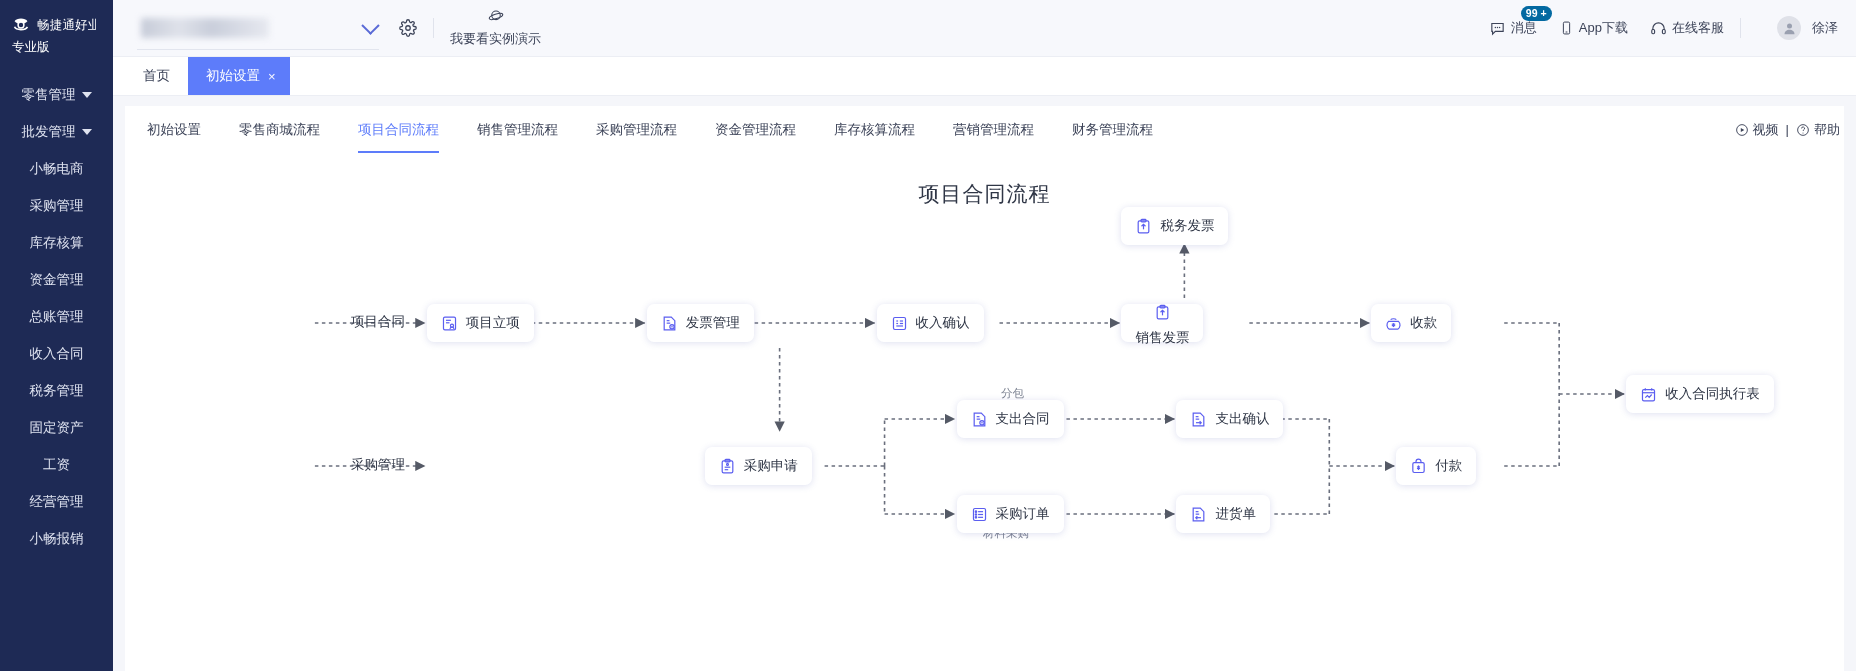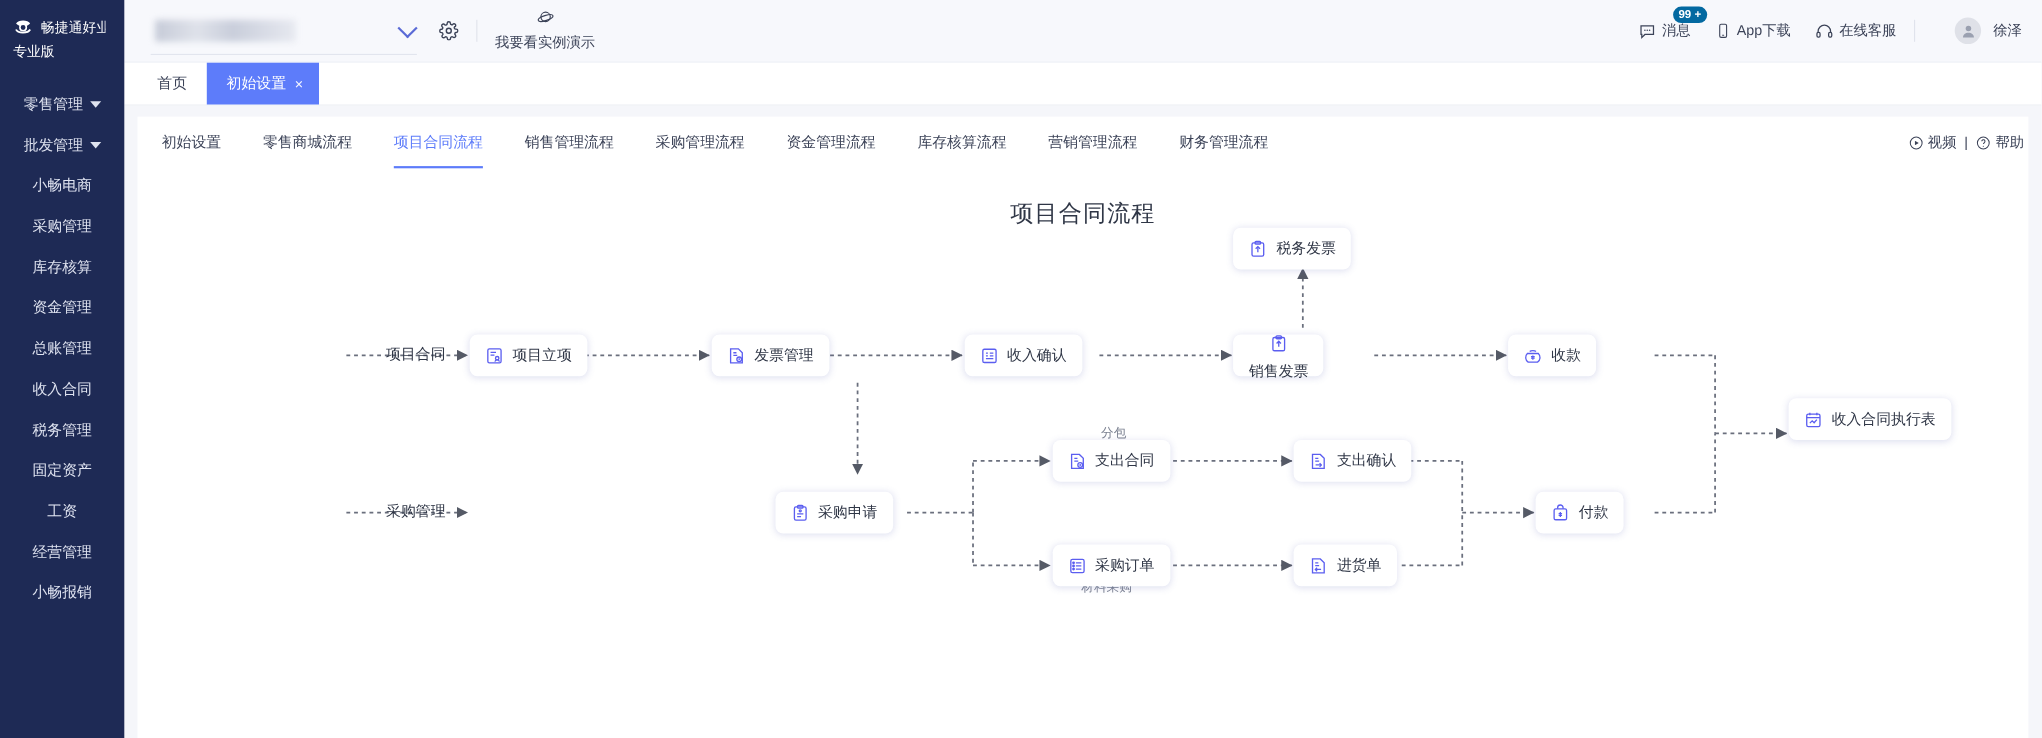--- a/index.html
+++ b/index.html
@@ -411,21 +411,21 @@
                   <svg class="ico" viewBox="0 0 24 24" fill="none" stroke="#5b5ef0" stroke-width="1.7">
                     <path d="M5 9h14a7 7 0 01-1 11H6A7 7 0 015 9z"></path>
                     <path d="M8 6.5c1.5-1.6 6.5-1.6 8 0"></path>
                     <line x1="12" y1="11.5" x2="12" y2="17"></line>
                     <line x1="9.6" y1="13" x2="14.4" y2="13"></line>
                     <line x1="9.6" y1="15" x2="14.4" y2="15"></line>
                   </svg>
                 </span>
                 <span>收款</span>
               </div>
-              <div class="node" style="left: 87.3256%; top: 136px; justify-content: flex-end;">
+              <div class="node" style="left: 87.3256%; top: 149px; justify-content: flex-end;">
                 <span>
                   <svg class="ico" viewBox="0 0 24 24" fill="none" stroke="#5b5ef0" stroke-width="1.7">
                     <rect x="3.5" y="5" width="17" height="16" rx="2"></rect>
                     <line x1="3.5" y1="9.5" x2="20.5" y2="9.5"></line>
                     <line x1="7.5" y1="3" x2="7.5" y2="6.5"></line>
                     <line x1="16.5" y1="3" x2="16.5" y2="6.5"></line>
                     <path d="M7.5 16.5l3-3 2.5 2.5 3.5-4"></path>
                   </svg>
                 </span>
                 <span>收入合同执行表</span>

